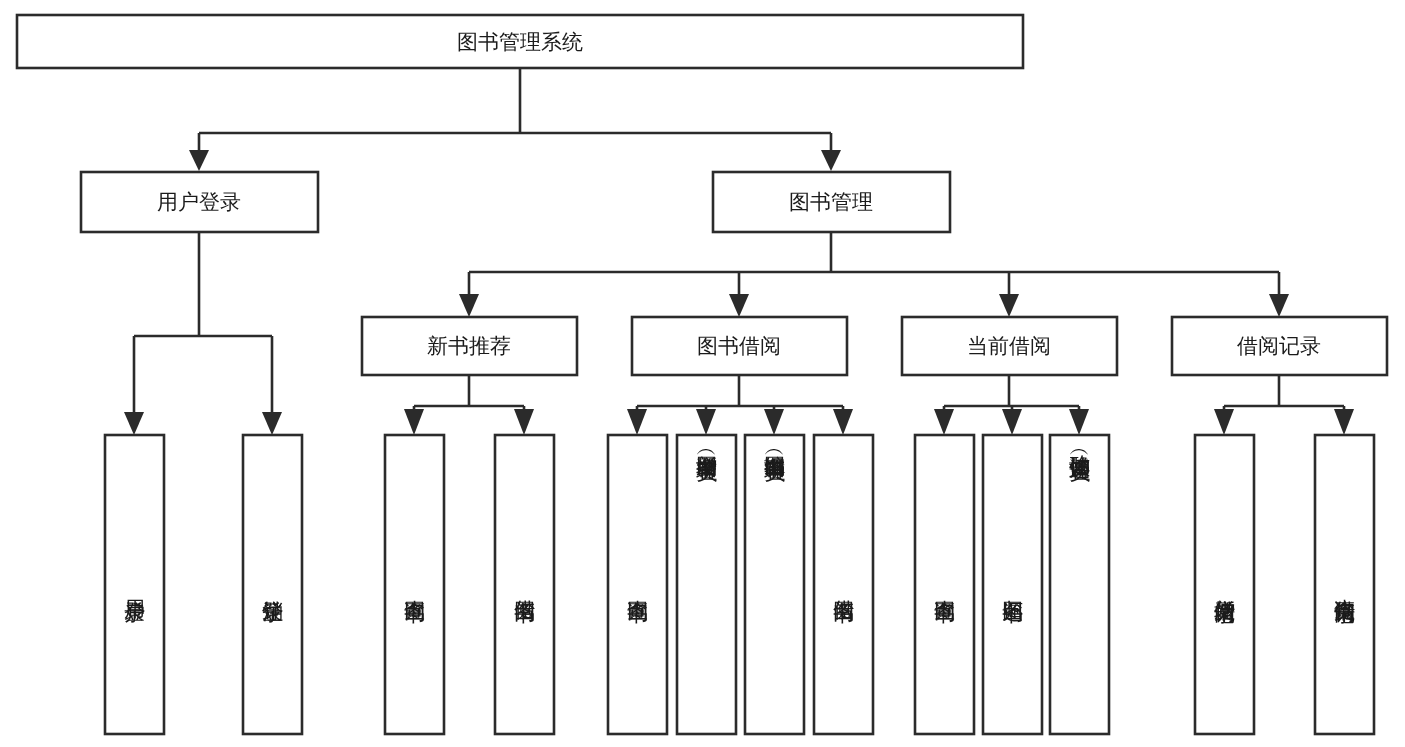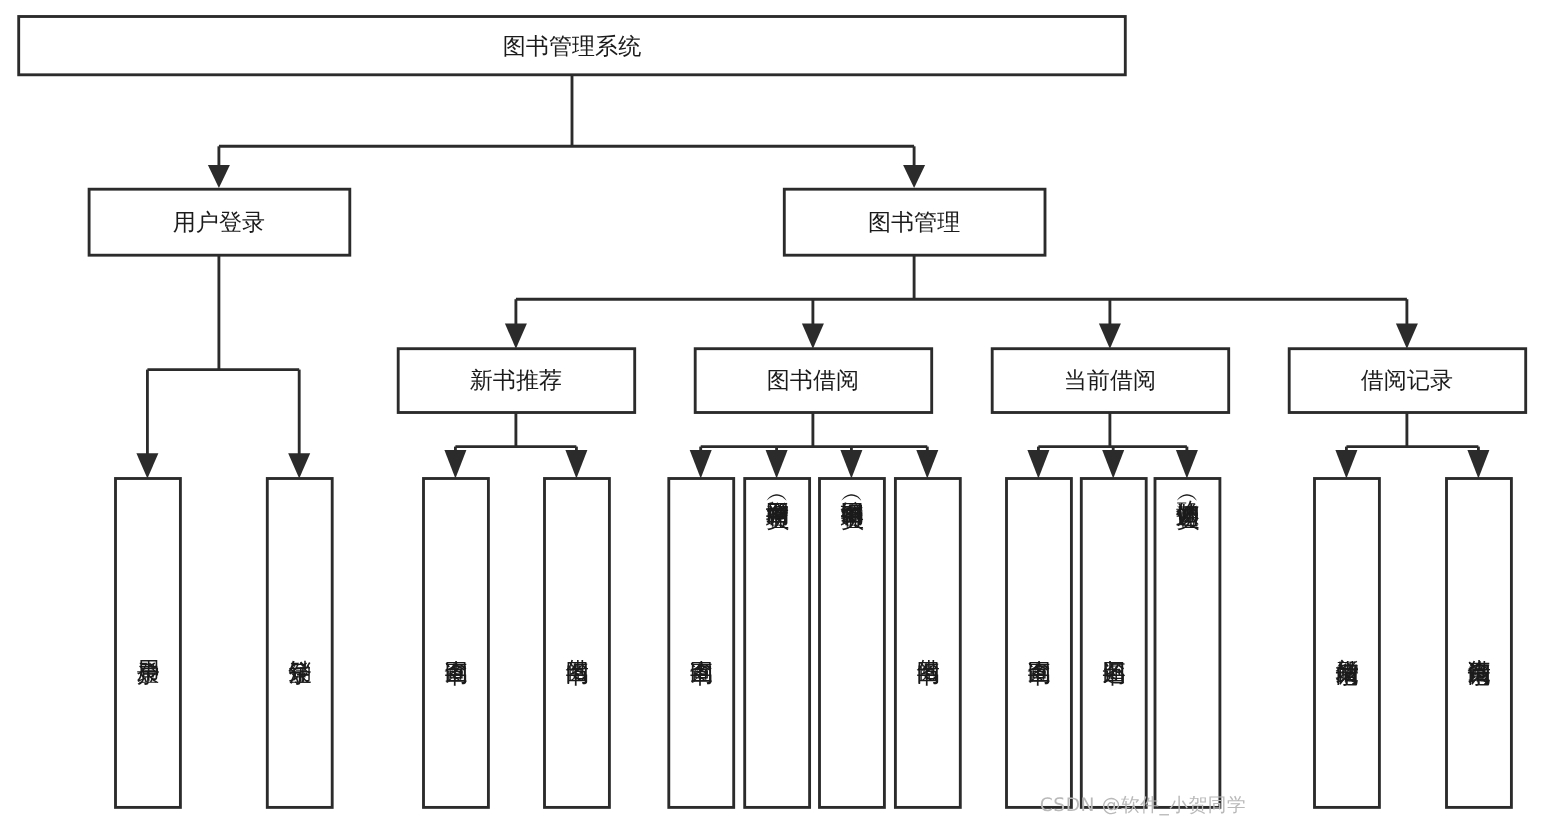--- a/index.html
+++ b/index.html
@@ -237,14 +237,13 @@
     <span class="leaf-label-text">确认归还（管理员）</span>
   </div>
 
   <div class="leaf-label-wrap" style="left:1195px; top:435px; width:59px; height:299px;">
     <span class="leaf-label-text">新增借阅记录</span>
   </div>
   <div class="leaf-label-wrap" style="left:1315px; top:435px; width:59px; height:299px;">
     <span class="leaf-label-text">查询借阅记录</span>
   </div>
 
-  <div class="watermark">CSDN @软件_小贺同学</div>
 </div>
 
 </body></html>

